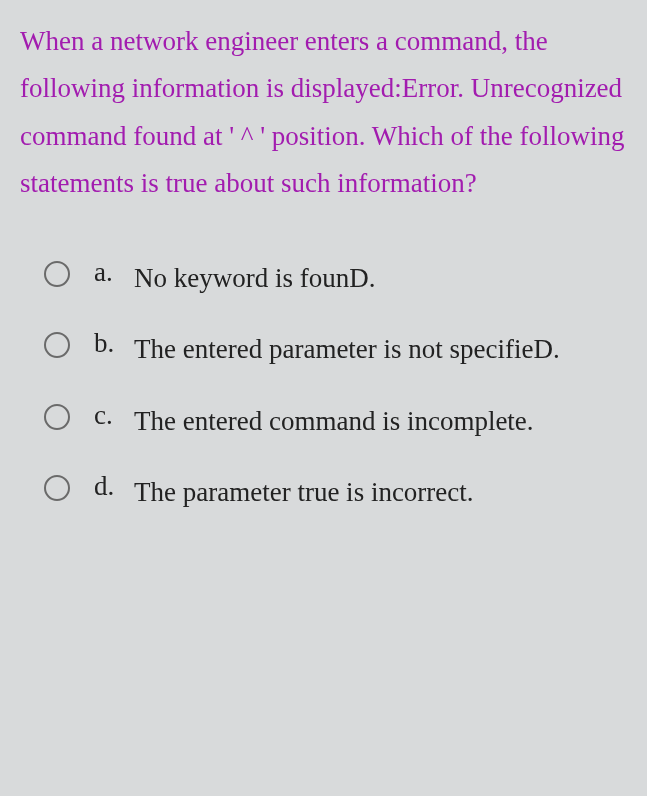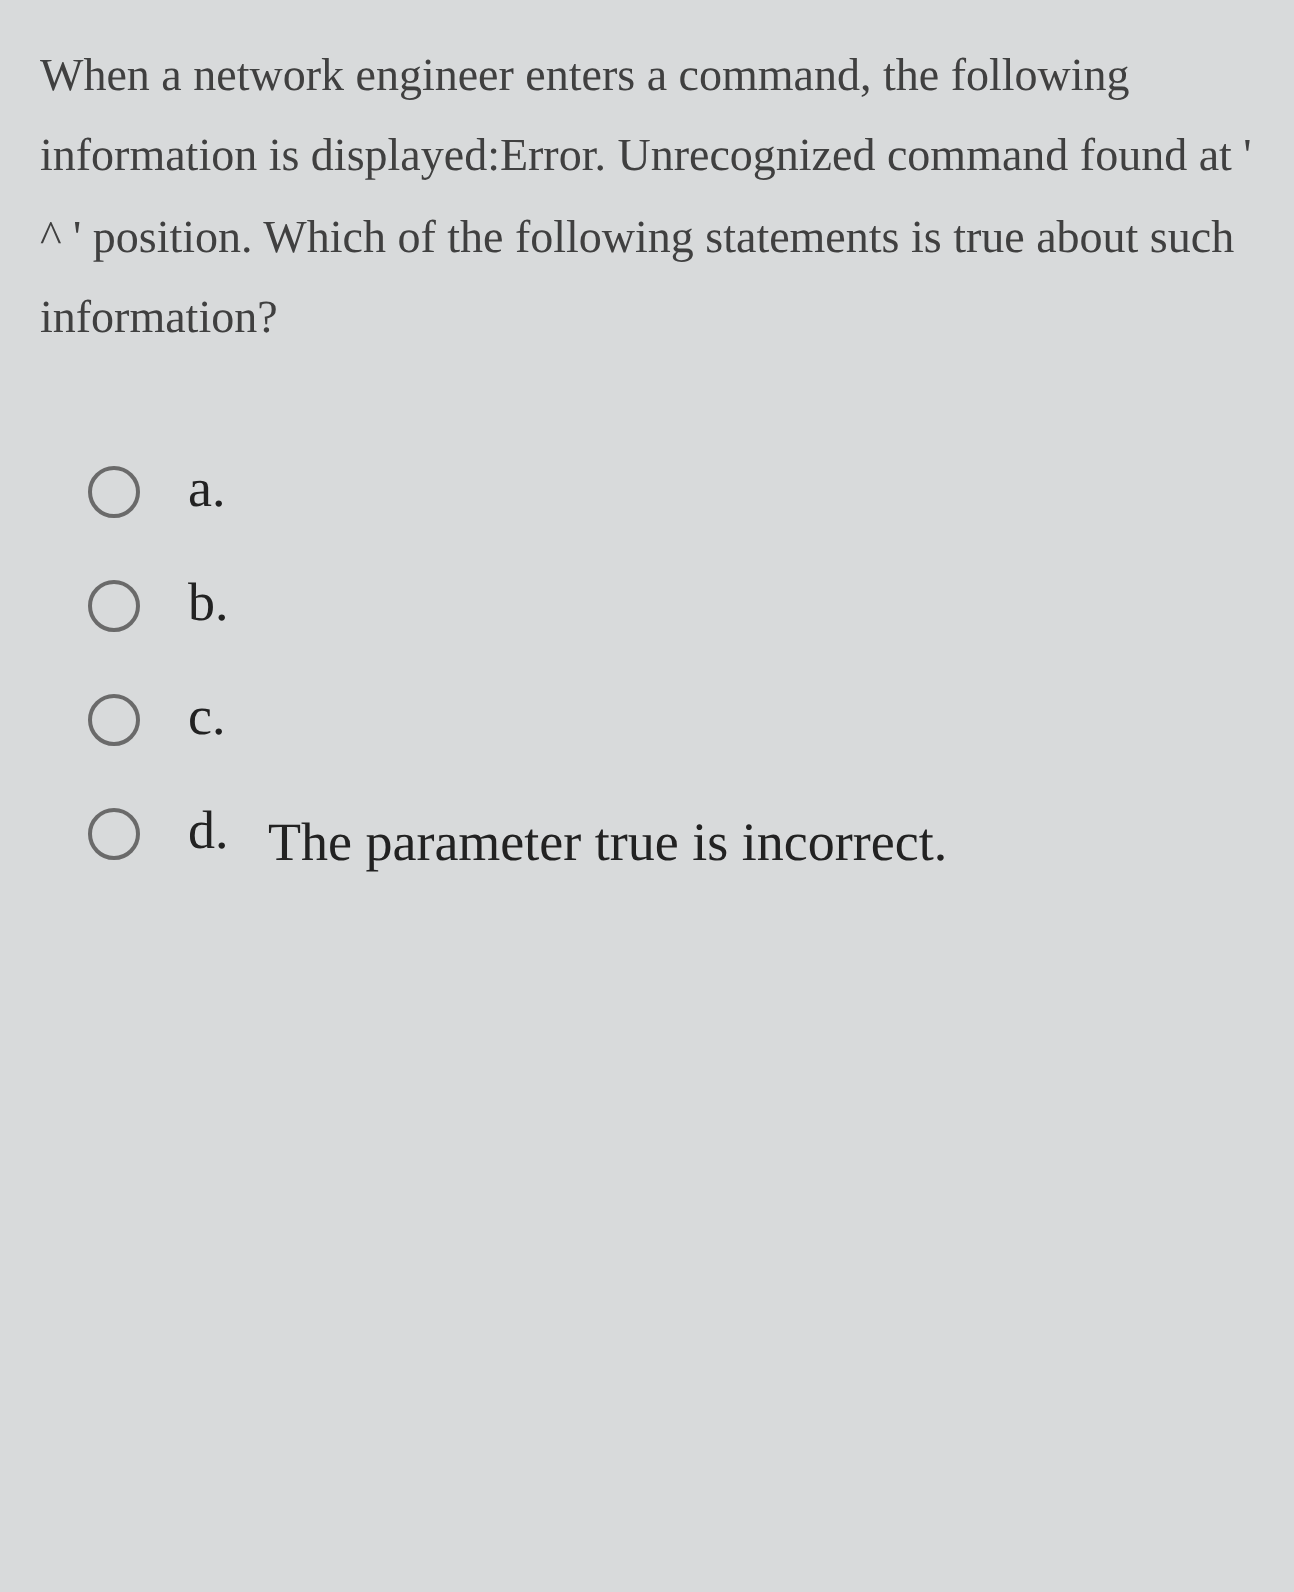--- a/index.html
+++ b/index.html
@@ -10,24 +10,24 @@
     body {
       width: 647px;
       height: 796px;
       background: #d8dadb;
       font-family: Georgia, 'Times New Roman', serif;
       color: #2a2a2a;
       padding: 18px 20px;
       overflow: hidden;
     }
     .question-text {
-      font-size: 23px;
+      font-size: 27px;
       line-height: 1.75;
       margin-bottom: 48px;
-      color: #404040;
+      color: #a21caf;
     }
     .options {
       padding-left: 24px;
     }
     .option-row {
       display: flex;
       align-items: flex-start;
       margin-bottom: 24px;
     }
     .radio {
@@ -57,27 +57,30 @@
   </style>
 </head>
 <body>
 
 <div class="question-text">When a network engineer enters a command, the following information is displayed:Error. Unrecognized command found at ' ^ ' position. Which of the following statements is true about such information?</div>
 
 <div class="options">
   <div class="option-row">
     <div class="radio"></div>
     <div class="option-letter">a.</div>
+    <div class="option-text">No keyword is founD.</div>
   </div>
   <div class="option-row">
     <div class="radio"></div>
     <div class="option-letter">b.</div>
+    <div class="option-text">The entered parameter is not specifieD.</div>
   </div>
   <div class="option-row">
     <div class="radio"></div>
     <div class="option-letter">c.</div>
+    <div class="option-text">The entered command is incomplete.</div>
   </div>
   <div class="option-row">
     <div class="radio"></div>
     <div class="option-letter">d.</div>
     <div class="option-text">The parameter true is incorrect.</div>
   </div>
 </div>
 
 </body></html>

